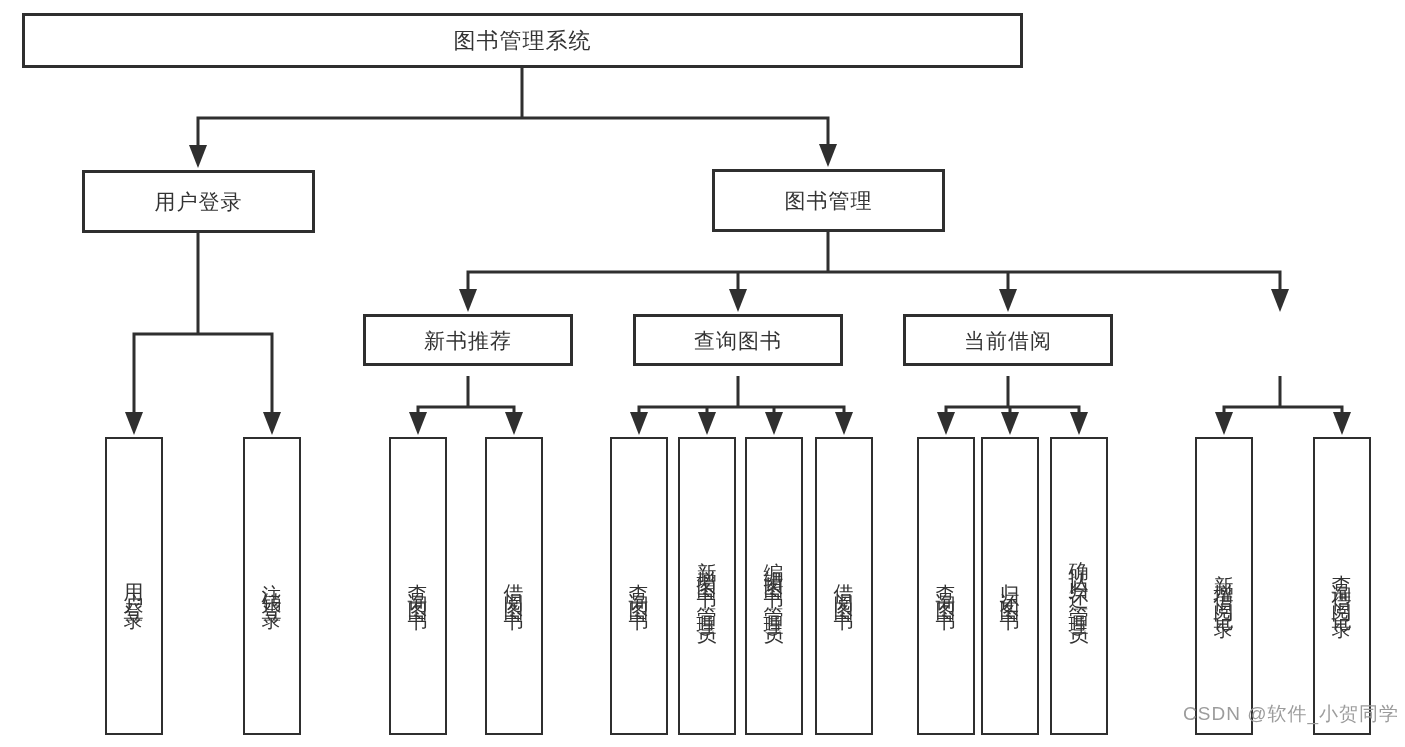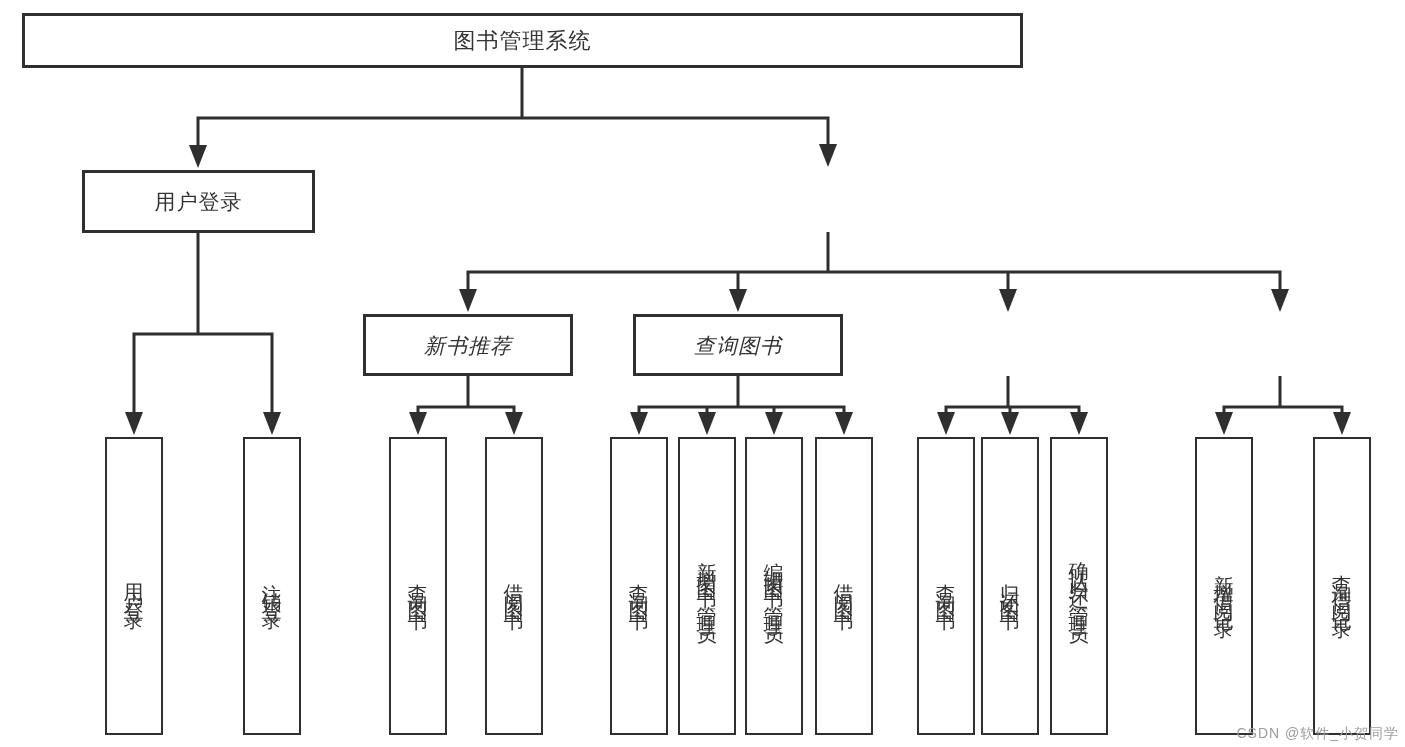--- a/index.html
+++ b/index.html
@@ -28,33 +28,33 @@
     text-align: right;
     font-size: 21px;
     letter-spacing: 1px;
     line-height: 1;
   }
   .node.root {
     left: 22px; top: 13px; width: 1001px; height: 55px;
     font-size: 22px;
   }
   .node.lv2 { width: 233px; height: 63px; }
-  .node.lv3 { width: 210px; height: 62px; top: 314px; font-style: italic; }
+  .node.lv3 { width: 210px; height: 52px; top: 314px; }
   .node.leaf {
     top: 437px; width: 58px; height: 298px;
     writing-mode: vertical-lr;
     -webkit-writing-mode: vertical-lr;
     font-size: 20px;
     letter-spacing: 9px;
     border-width: 2.5px;
   }
   #watermark {
     position: absolute;
-    right: 6px; bottom: 4px;
-    font-size: 14px;
+    right: 6px; bottom: 20px;
+    font-size: 19px;
     color: #9c9c9c;
     letter-spacing: 1px;
     white-space: nowrap;
   }
 </style>
 </head>
 <body>
 
 <div id="canvas">
 
@@ -97,23 +97,25 @@
       <polygon points="1001,412 1019,412 1010,435"></polygon>
       <polygon points="1070,412 1088,412 1079,435"></polygon>
       <polygon points="1215,412 1233,412 1224,435"></polygon>
       <polygon points="1333,412 1351,412 1342,435"></polygon>
     </g>
   </svg>
 
   <div class="node root">图书管理系统</div>
 
   <div class="node lv2" style="left:82px; top:170px;">用户登录</div>
+  <div class="node lv2" style="left:712px; top:169px;">图书管理</div>
 
   <div class="node lv3" style="left:363px;">新书推荐</div>
   <div class="node lv3" style="left:633px;">查询图书</div>
+  <div class="node lv3" style="left:903px;">当前借阅</div>
 
   <div class="node leaf" style="left:105px;">用户登录</div>
   <div class="node leaf" style="left:243px;">注销登录</div>
 
   <div class="node leaf" style="left:389px;">查询图书</div>
   <div class="node leaf" style="left:485px;">借阅图书</div>
 
   <div class="node leaf" style="left:610px;">查询图书</div>
   <div class="node leaf" style="left:678px;">新增图书（管理员）</div>
   <div class="node leaf" style="left:745px;">编辑图书（管理员）</div>

